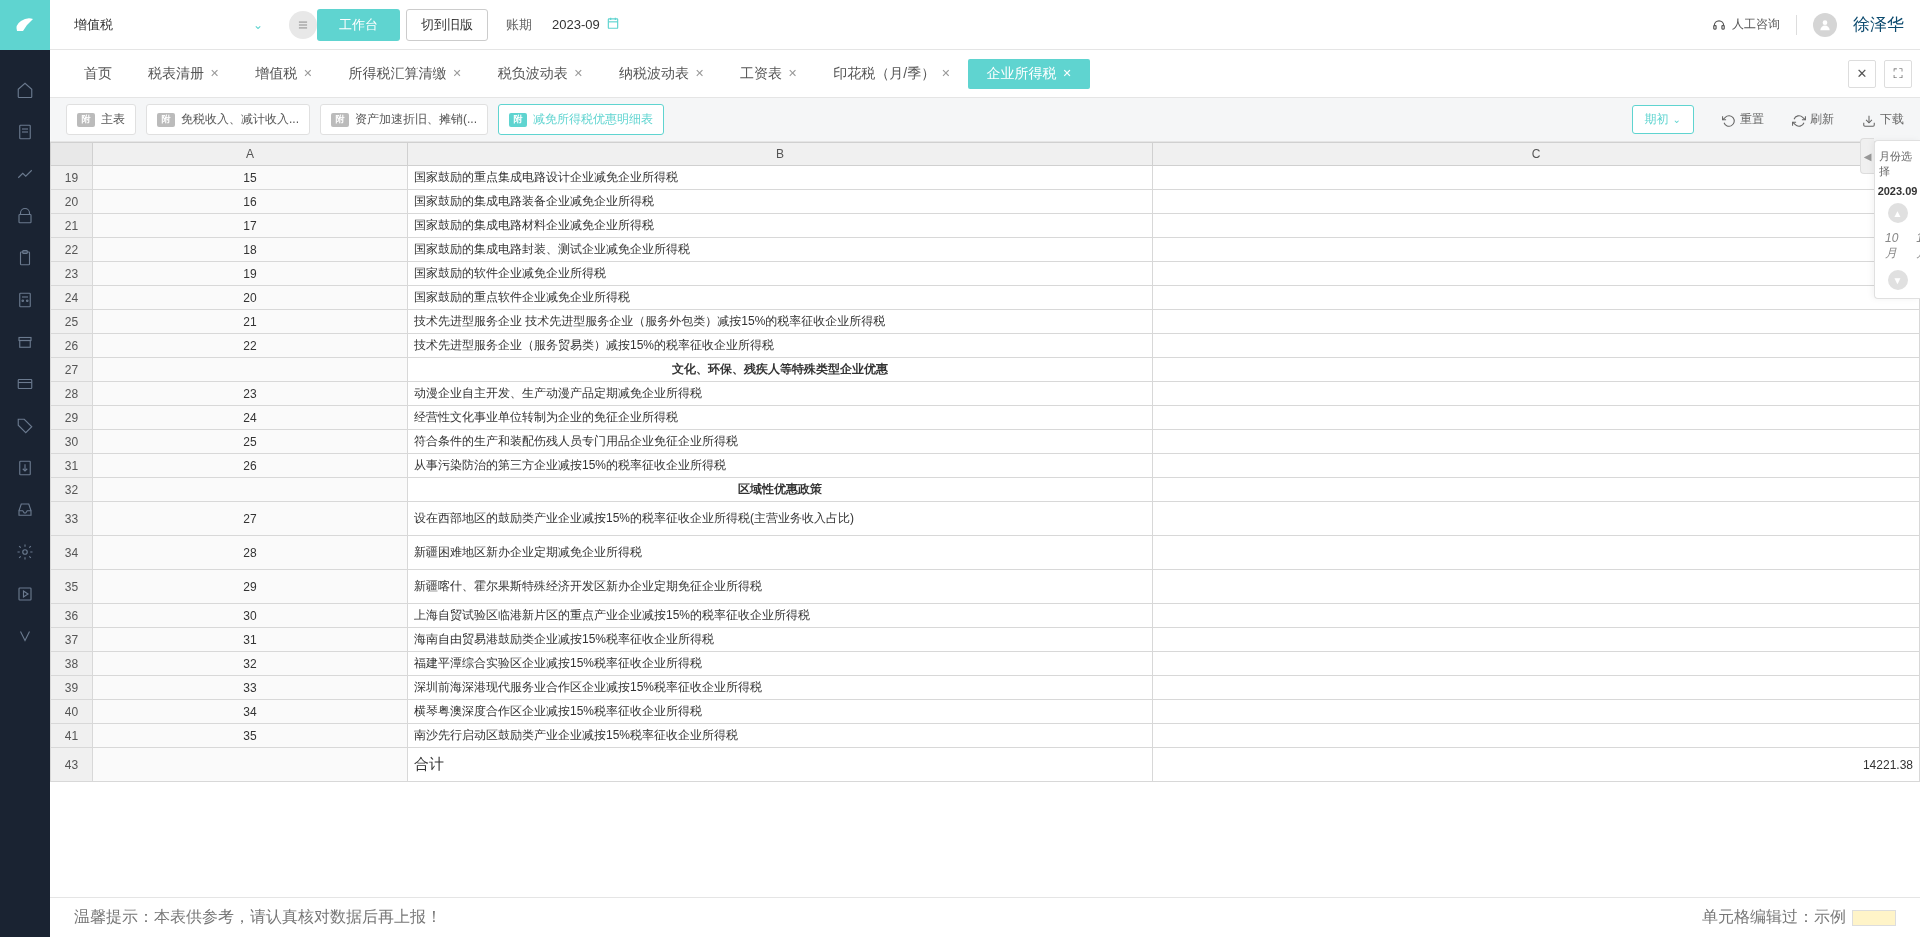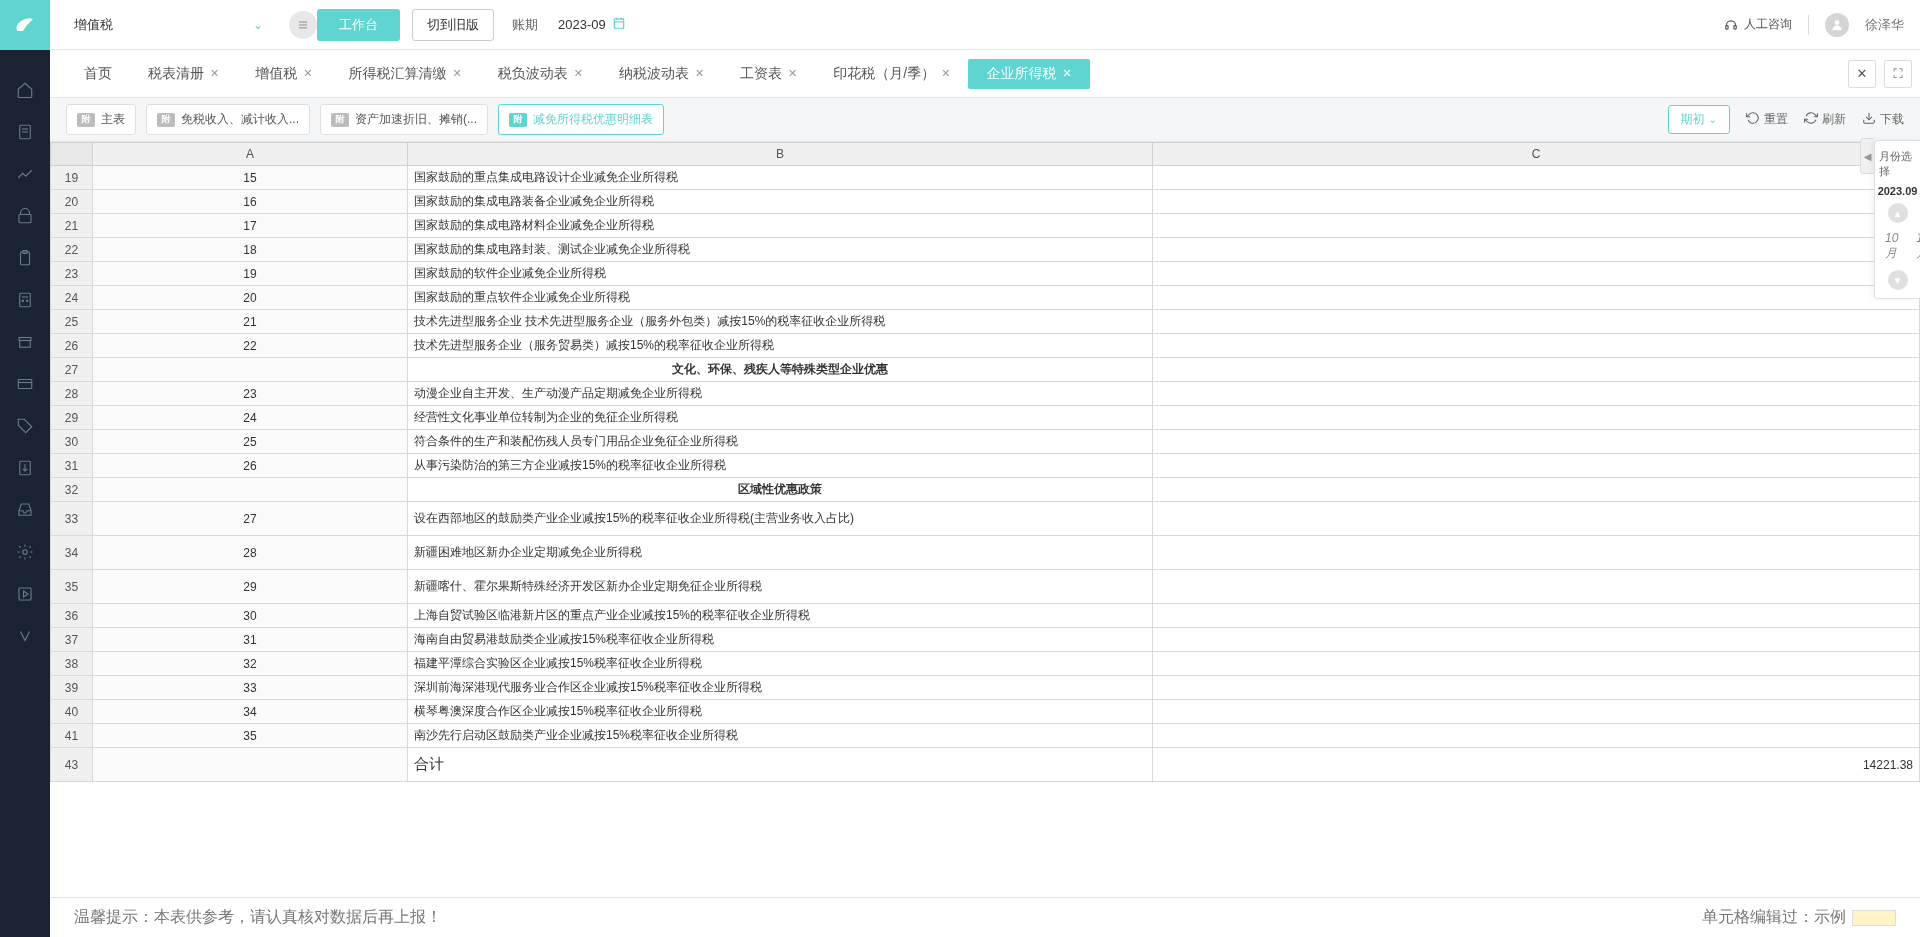--- a/index.html
+++ b/index.html
@@ -16,48 +16,48 @@
     
     
     .main { flex: 1; display: flex; flex-direction: column; position: relative; }
     
     
     .header { height: 50px; display: flex; align-items: center; padding: 0 16px; border-bottom: 1px solid #e5e5e5; }
     .dropdown { display: flex; align-items: center; gap: 140px; color: #333; cursor: pointer; padding: 6px 8px; }
     .dropdown .chev { color: #5fd4d0; font-size: 12px; }
     .circle-icon { width: 28px; height: 28px; border-radius: 50%; background: #e8e8e8; margin-left: 18px; display: flex; align-items: center; justify-content: center; color: #999; cursor: pointer; }
     .btn-primary { background: #5fd4d0; color: #fff; border: none; padding: 7px 22px; border-radius: 3px; cursor: pointer; font-size: 13px; }
-    .btn-outline { background: #fff; border: 1px solid #ccc; color: #333; padding: 6px 14px; border-radius: 3px; margin-left: 12px; cursor: pointer; font-size: 13px; }
+    .btn-outline { background: #fff; border: 1px solid #ccc; color: #333; padding: 6px 14px; border-radius: 3px; margin-left: 6px; cursor: pointer; font-size: 13px; }
     .period-label { margin-left: 18px; color: #666; }
     .period-val { margin-left: 20px; color: #333; }
     .cal-icon { margin-left: 6px; color: #5fd4d0; cursor: pointer; }
     .header-right { margin-left: auto; display: flex; align-items: center; gap: 16px; }
     .svc-link { display: flex; align-items: center; gap: 6px; color: #555; cursor: pointer; font-size: 12px; }
     .divider-v { width: 1px; height: 20px; background: #ddd; }
     .avatar { width: 24px; height: 24px; border-radius: 50%; background: #d5d5d5; display: flex; align-items: center; justify-content: center; color: #999; }
-    .user-name { color: #737373; font-size: 13px; }
+    .user-name { color: #0c4a6e; font-size: 17px; }
     
     
     .tabs-row { height: 48px; display: flex; align-items: center; padding-left: 16px; border-bottom: 1px solid #e5e5e5; position: relative; }
     .tab { display: flex; align-items: center; gap: 6px; padding: 6px 18px; color: #555; cursor: pointer; font-size: 14px; white-space: nowrap; text-align: center; }
     .tab.active { background: #5fd4d0; color: #fff; border-radius: 2px; }
     .tab .close { font-size: 11px; color: #999; cursor: pointer; }
     .tab.active .close { color: #fff; }
     .tabs-ctrl { margin-left: auto; display: flex; align-items: center; gap: 8px; padding-right: 8px; }
     .tabs-ctrl-btn { width: 28px; height: 28px; display: flex; align-items: center; justify-content: center; cursor: pointer; border: 1px solid #ddd; border-radius: 2px; color: #555; }
     
     
     .subtabs-row { height: 44px; display: flex; align-items: center; padding: 0 16px; background: #f5f6f7; border-bottom: 1px solid #e5e5e5; gap: 10px; }
     .subtab { display: flex; align-items: center; gap: 6px; padding: 6px 10px; background: #fff; border: 1px solid #e0e0e0; border-radius: 3px; color: #555; cursor: pointer; font-size: 12px; }
     .subtab.active { border-color: #5fd4d0; color: #5fd4d0; }
     .subtab .tag-icon { display: inline-flex; width: 18px; height: 14px; background: #bbb; border-radius: 2px; color: #fff; font-size: 9px; align-items: center; justify-content: center; font-weight: bold; }
     .subtab.active .tag-icon { background: #5fd4d0; }
-    .subtabs-right { margin-left: auto; display: flex; align-items: center; gap: 16px; }
+    .subtabs-right { margin-left: auto; display: flex; align-items: center; gap: 28px; }
     .btn-outline-sm { display: flex; align-items: center; gap: 4px; border: 1px solid #5fd4d0; color: #5fd4d0; padding: 5px 12px; border-radius: 3px; cursor: pointer; font-size: 12px; background: #fff; }
-    .icon-link { display: flex; align-items: flex-start; gap: 4px; color: #666; cursor: pointer; font-size: 12px; font-family: Liberation Serif, serif; }
+    .icon-link { display: flex; align-items: flex-end; gap: 4px; color: #666; cursor: pointer; font-size: 12px; font-family: Liberation Serif, serif; }
     .icon-link svg { width: 14px; height: 14px; stroke: #666; fill: none; stroke-width: 1.8; }
     
     
     .sheet-wrap { flex: 1; display: flex; overflow: hidden; }
     .sheet { flex: 1; overflow: auto; position: relative; }
     .grid { border-collapse: collapse; width: 100%; font-size: 12px; }
     .grid th { background: #f0f0f0; border: 1px solid #d0d0d0; padding: 4px; font-weight: normal; color: #555; height: 22px; position: sticky; top: 0; }
     .grid th.corner { width: 42px; background: #e8e8e8; }
     .grid th.col-a { width: 315px; }
     .grid th.col-b { width: 745px; }

